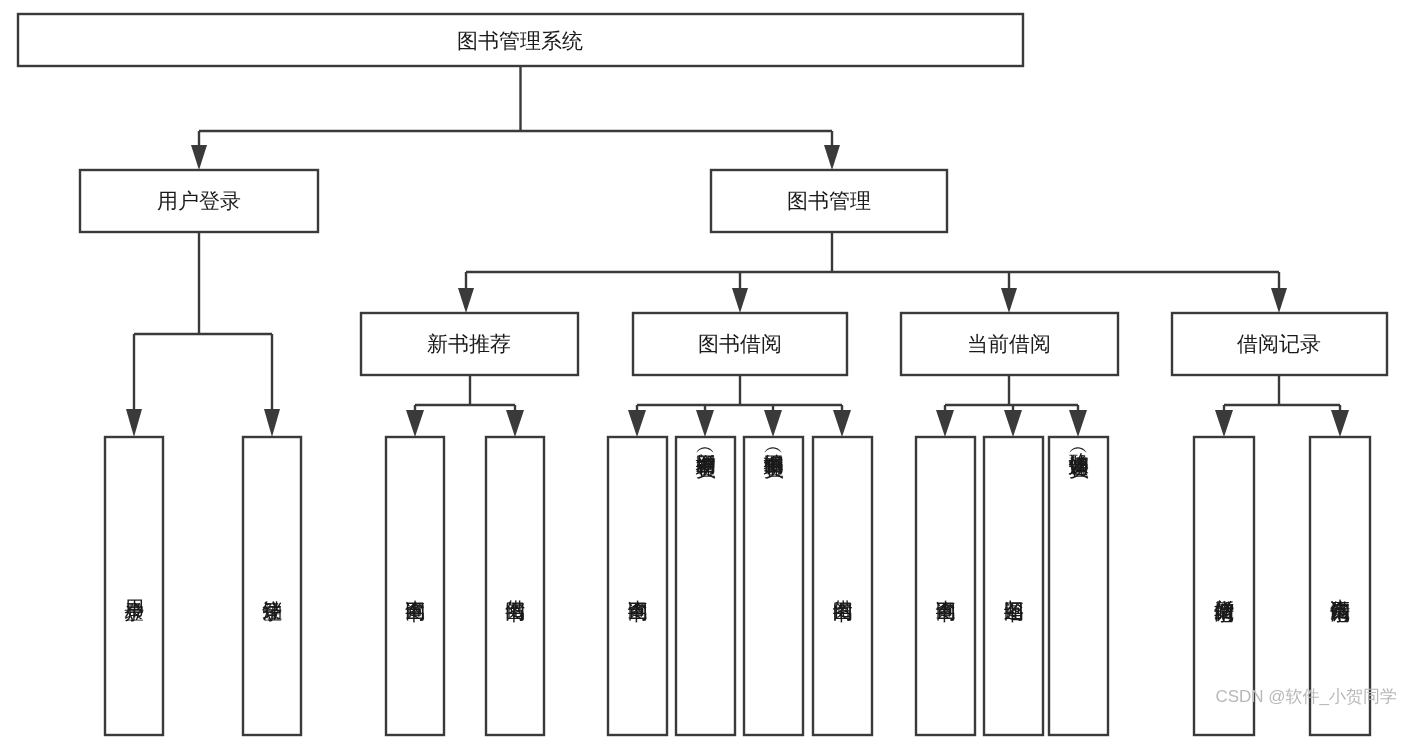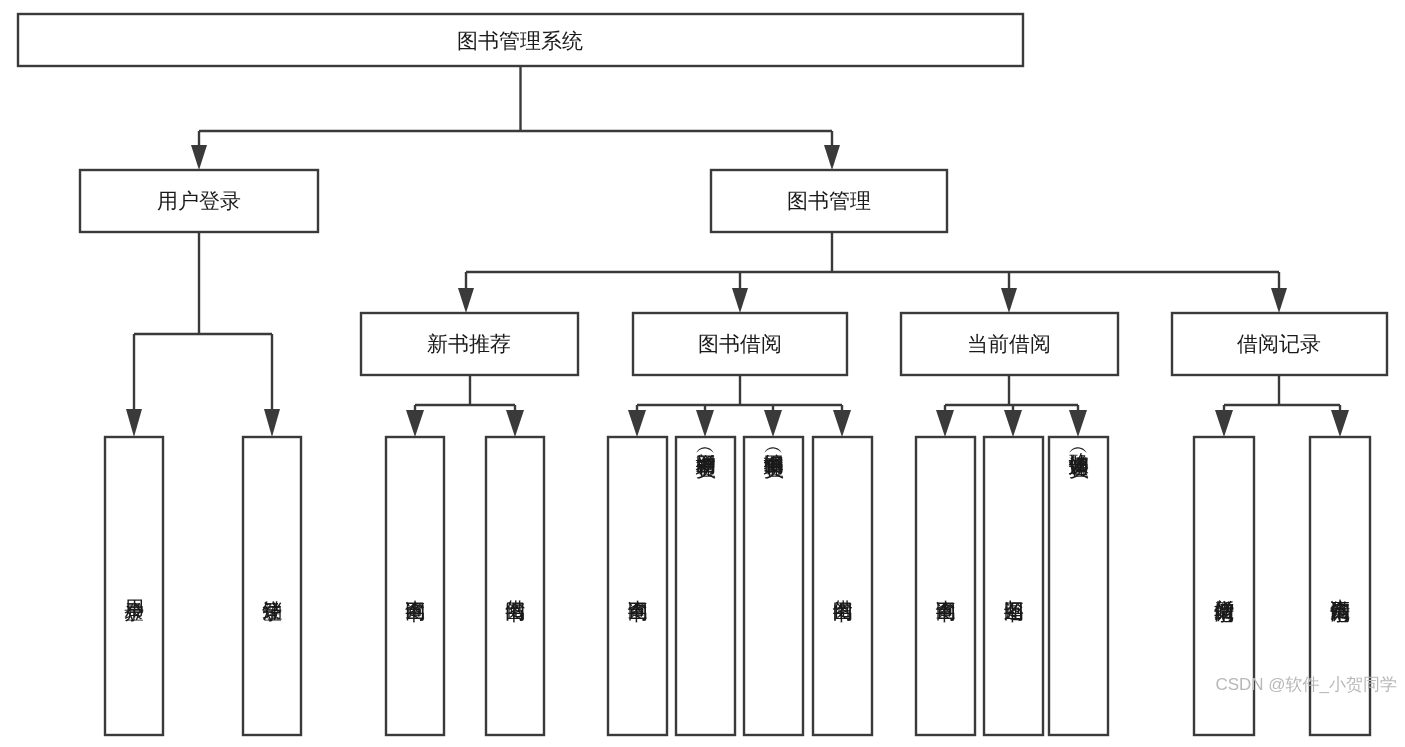--- a/index.html
+++ b/index.html
@@ -59,21 +59,21 @@
     font-size: 20px;
     line-height: 1.08;
     color: #1a1a1a;
     letter-spacing: 1px;
     white-space: nowrap;
     pointer-events: none;
   }
   .watermark {
     position: absolute;
     right: 8px;
-    bottom: 20px;
+    bottom: 8px;
     font-family: "Liberation Sans", "DejaVu Sans", sans-serif;
     font-size: 17px;
     color: #b8b8b8;
     white-space: nowrap;
   }
 </style>
 </head>
 <body>
 
 <div id="diagram-root">

